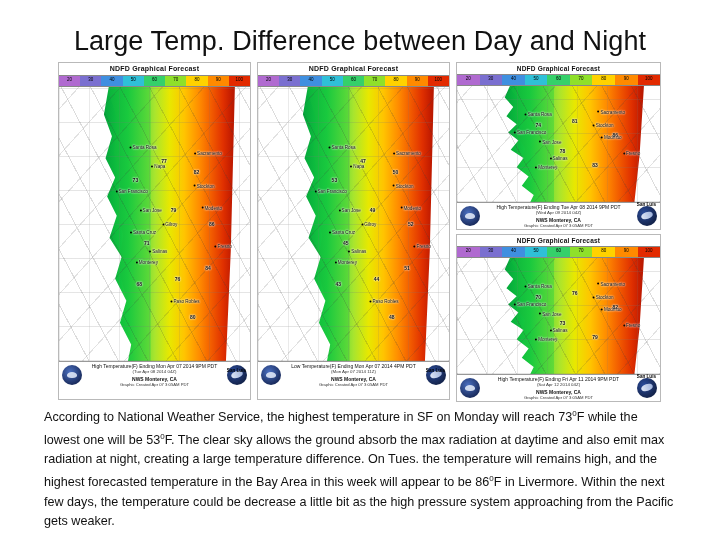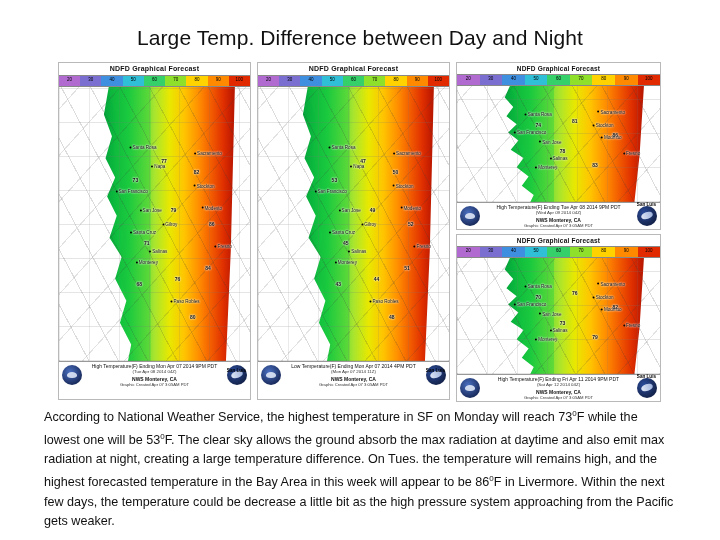--- a/index.html
+++ b/index.html
@@ -13,21 +13,21 @@
   }
   .slide{
     position:absolute;
     left:0;top:0;
     width:720px;height:540px;
   }
   .title{
     position:absolute;
     top:26px;left:0;width:720px;
     text-align:center;
-    font-size:21px;
+    font-size:27px;
     font-weight:400;
     letter-spacing:0.1px;
     color:#111;
   }
   .maps{
     position:absolute;
     top:62px;left:58px;
     width:605px;height:340px;
     display:flex;
     gap:6px;

